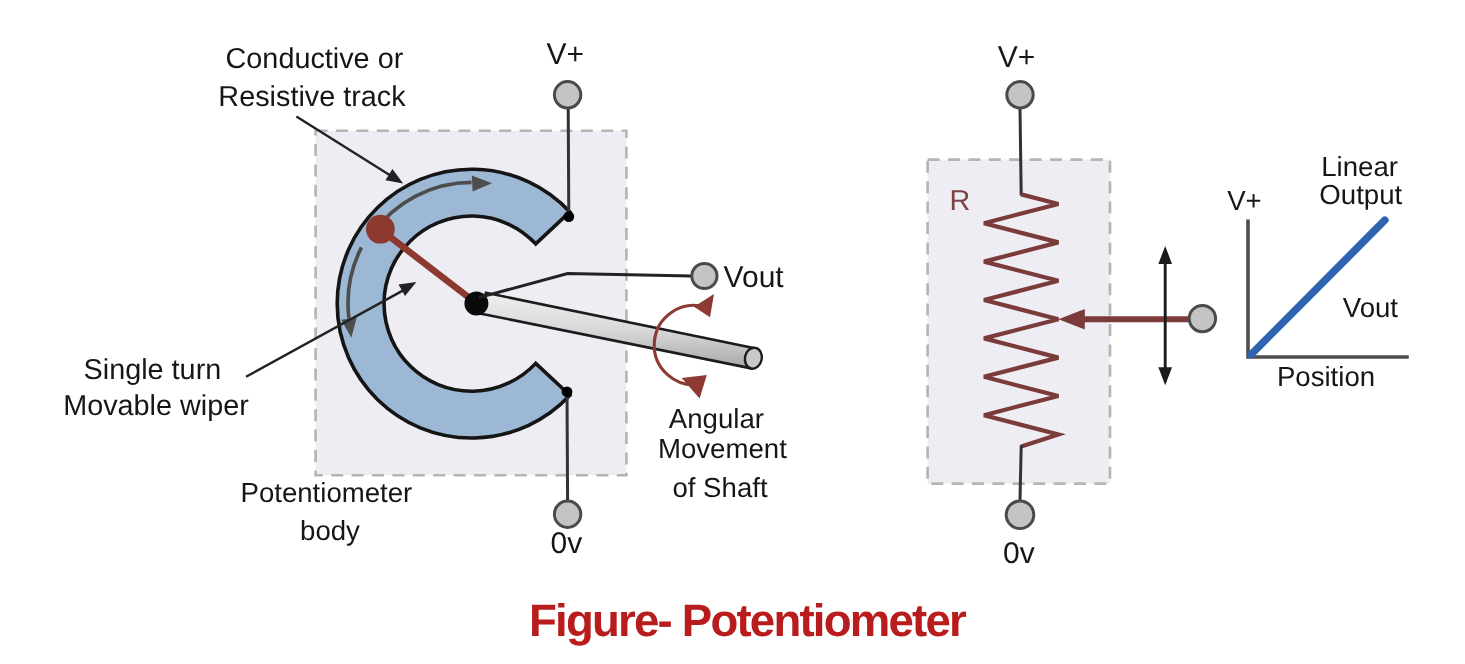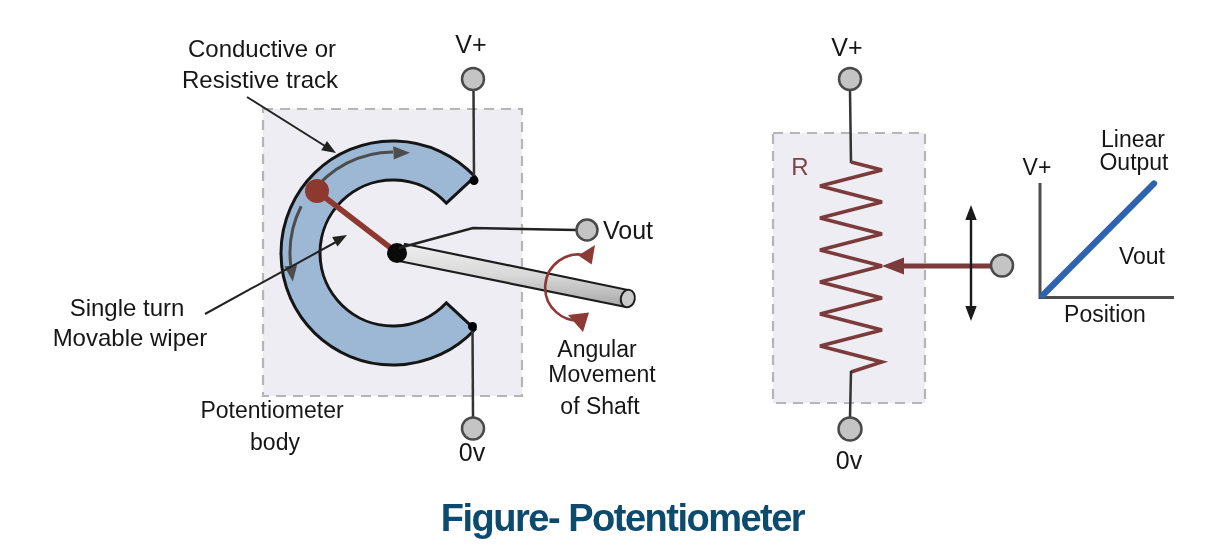--- a/index.html
+++ b/index.html
@@ -6,21 +6,21 @@
   body{width:1221px;height:553px;overflow:hidden;font-family:"Liberation Sans",sans-serif;}
   .fig-wrap{position:relative;width:1221px;height:408px;background:#ffffff;}
   svg{display:block;}
   text{font-family:"Liberation Sans",sans-serif;fill:#161616;}
   .ann{font-size:23px;}
   .ann-big{font-size:24px;}
   .term{font-size:25px;}
   .graph-lab{font-size:23px;}
   .r-lab{font-size:24px;fill:#7d4343;}
   .caption{width:1221px;text-align:center;font-weight:bold;font-size:38px;
-           letter-spacing:-1.5px;color:#0c4a6e;margin-top:2px;text-indent:24px;
+           letter-spacing:-1.5px;color:#b91c1c;margin-top:2px;text-indent:24px;
            font-family:"Liberation Sans",sans-serif;}
 </style>
 </head>
 <body>
 
 <div class="fig-wrap">
 <svg width="1221" height="495" viewBox="0 0 1221 495">
   <defs>
     <linearGradient id="shaftGrad" x1="0" y1="0" x2="0" y2="1">
       <stop offset="0" stop-color="#efefef"></stop>

